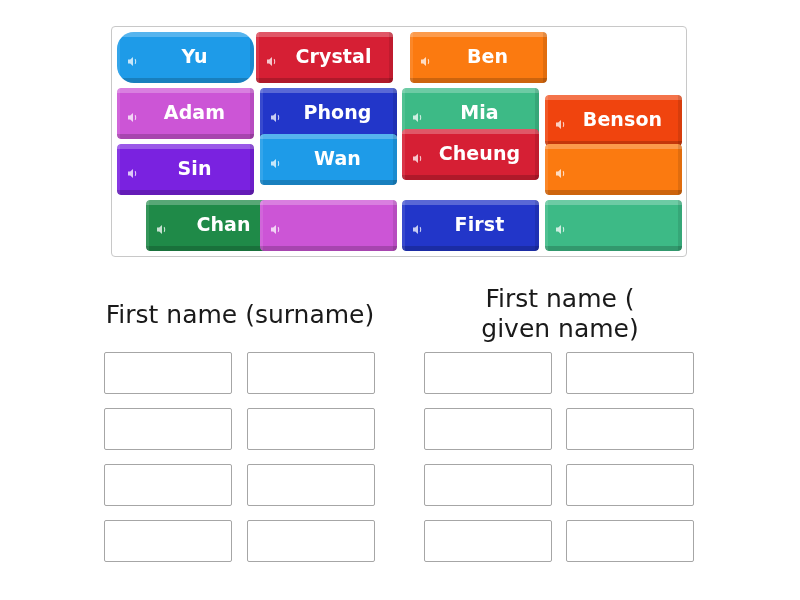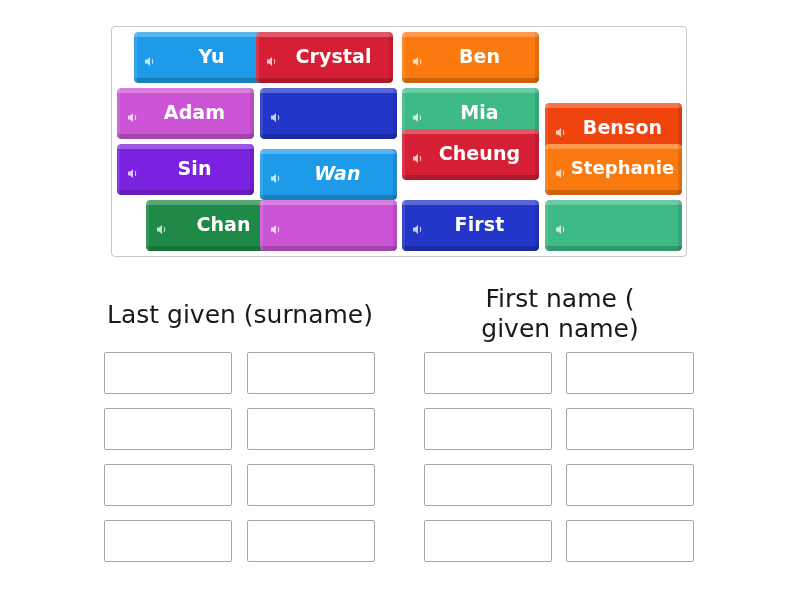--- a/index.html
+++ b/index.html
@@ -111,21 +111,21 @@
       background: #ffffff;
       box-sizing: border-box;
     }
   </style>
 </head>
 <body>
 
 <div class="stage">
 
   <div class="tile-tray" id="tray">
-      <div class="tile" style="left: 22px; top: 5px;">
+      <div class="tile" style="left: 5px; top: 5px; border-radius: 17px;">
         <div class="face" style="background: rgb(30, 155, 232);"></div>
         <div class="bevel-top"></div>
         <div class="bevel-bottom"></div>
         <div class="bevel-right"></div>
         <div class="bevel-left"></div>
         <span class="speaker"><svg width="12" height="11" viewBox="0 0 12 11">
             <path d="M1 3.5h2.2L6 1v9L3.2 7.5H1z" fill="rgba(255,255,255,0.75)"></path>
             <path d="M8 3.2c.9.7.9 3.9 0 4.6" stroke="rgba(255,255,255,0.75)" stroke-width="1.1" fill="none"></path>
           </svg></span>
         <span class="label">Yu</span>
@@ -135,21 +135,21 @@
         <div class="bevel-top"></div>
         <div class="bevel-bottom"></div>
         <div class="bevel-right"></div>
         <div class="bevel-left"></div>
         <span class="speaker"><svg width="12" height="11" viewBox="0 0 12 11">
             <path d="M1 3.5h2.2L6 1v9L3.2 7.5H1z" fill="rgba(255,255,255,0.75)"></path>
             <path d="M8 3.2c.9.7.9 3.9 0 4.6" stroke="rgba(255,255,255,0.75)" stroke-width="1.1" fill="none"></path>
           </svg></span>
         <span class="label">Crystal</span>
       </div>
-      <div class="tile" style="left: 290px; top: 5px;">
+      <div class="tile" style="left: 298px; top: 5px;">
         <div class="face" style="background: rgb(251, 122, 16);"></div>
         <div class="bevel-top"></div>
         <div class="bevel-bottom"></div>
         <div class="bevel-right"></div>
         <div class="bevel-left"></div>
         <span class="speaker"><svg width="12" height="11" viewBox="0 0 12 11">
             <path d="M1 3.5h2.2L6 1v9L3.2 7.5H1z" fill="rgba(255,255,255,0.75)"></path>
             <path d="M8 3.2c.9.7.9 3.9 0 4.6" stroke="rgba(255,255,255,0.75)" stroke-width="1.1" fill="none"></path>
           </svg></span>
         <span class="label">Ben</span>
@@ -169,34 +169,35 @@
       <div class="tile" style="left: 148px; top: 61px;">
         <div class="face" style="background: rgb(34, 54, 201);"></div>
         <div class="bevel-top"></div>
         <div class="bevel-bottom"></div>
         <div class="bevel-right"></div>
         <div class="bevel-left"></div>
         <span class="speaker"><svg width="12" height="11" viewBox="0 0 12 11">
             <path d="M1 3.5h2.2L6 1v9L3.2 7.5H1z" fill="rgba(255,255,255,0.75)"></path>
             <path d="M8 3.2c.9.7.9 3.9 0 4.6" stroke="rgba(255,255,255,0.75)" stroke-width="1.1" fill="none"></path>
           </svg></span>
+        <span class="label">Phong</span>
       </div>
       <div class="tile" style="left: 290px; top: 61px;">
         <div class="face" style="background: rgb(61, 186, 134);"></div>
         <div class="bevel-top"></div>
         <div class="bevel-bottom"></div>
         <div class="bevel-right"></div>
         <div class="bevel-left"></div>
         <span class="speaker"><svg width="12" height="11" viewBox="0 0 12 11">
             <path d="M1 3.5h2.2L6 1v9L3.2 7.5H1z" fill="rgba(255,255,255,0.75)"></path>
             <path d="M8 3.2c.9.7.9 3.9 0 4.6" stroke="rgba(255,255,255,0.75)" stroke-width="1.1" fill="none"></path>
           </svg></span>
         <span class="label">Mia</span>
       </div>
-      <div class="tile" style="left: 433px; top: 76px;">
+      <div class="tile" style="left: 433px; top: 68px;">
         <div class="face" style="background: rgb(240, 68, 14);"></div>
         <div class="bevel-top"></div>
         <div class="bevel-bottom"></div>
         <div class="bevel-right"></div>
         <div class="bevel-left"></div>
         <span class="speaker"><svg width="12" height="11" viewBox="0 0 12 11">
             <path d="M1 3.5h2.2L6 1v9L3.2 7.5H1z" fill="rgba(255,255,255,0.75)"></path>
             <path d="M8 3.2c.9.7.9 3.9 0 4.6" stroke="rgba(255,255,255,0.75)" stroke-width="1.1" fill="none"></path>
           </svg></span>
         <span class="label">Benson</span>
@@ -206,21 +207,21 @@
         <div class="bevel-top"></div>
         <div class="bevel-bottom"></div>
         <div class="bevel-right"></div>
         <div class="bevel-left"></div>
         <span class="speaker"><svg width="12" height="11" viewBox="0 0 12 11">
             <path d="M1 3.5h2.2L6 1v9L3.2 7.5H1z" fill="rgba(255,255,255,0.75)"></path>
             <path d="M8 3.2c.9.7.9 3.9 0 4.6" stroke="rgba(255,255,255,0.75)" stroke-width="1.1" fill="none"></path>
           </svg></span>
         <span class="label">Sin</span>
       </div>
-      <div class="tile" style="left: 148px; top: 122px; font-style: italic;">
+      <div class="tile" style="left: 148px; top: 107px;">
         <div class="face" style="background: rgb(30, 155, 232);"></div>
         <div class="bevel-top"></div>
         <div class="bevel-bottom"></div>
         <div class="bevel-right"></div>
         <div class="bevel-left"></div>
         <span class="speaker"><svg width="12" height="11" viewBox="0 0 12 11">
             <path d="M1 3.5h2.2L6 1v9L3.2 7.5H1z" fill="rgba(255,255,255,0.75)"></path>
             <path d="M8 3.2c.9.7.9 3.9 0 4.6" stroke="rgba(255,255,255,0.75)" stroke-width="1.1" fill="none"></path>
           </svg></span>
         <span class="label">Wan</span>
@@ -240,21 +241,20 @@
       <div class="tile" style="left: 433px; top: 117px;">
         <div class="face" style="background: rgb(251, 122, 16);"></div>
         <div class="bevel-top"></div>
         <div class="bevel-bottom"></div>
         <div class="bevel-right"></div>
         <div class="bevel-left"></div>
         <span class="speaker"><svg width="12" height="11" viewBox="0 0 12 11">
             <path d="M1 3.5h2.2L6 1v9L3.2 7.5H1z" fill="rgba(255,255,255,0.75)"></path>
             <path d="M8 3.2c.9.7.9 3.9 0 4.6" stroke="rgba(255,255,255,0.75)" stroke-width="1.1" fill="none"></path>
           </svg></span>
-        <span class="label tight">Stephanie</span>
       </div>
       <div class="tile" style="left: 5px; top: 173px; margin-left: 29px;">
         <div class="face" style="background: rgb(31, 138, 72);"></div>
         <div class="bevel-top"></div>
         <div class="bevel-bottom"></div>
         <div class="bevel-right"></div>
         <div class="bevel-left"></div>
         <span class="speaker"><svg width="12" height="11" viewBox="0 0 12 11">
             <path d="M1 3.5h2.2L6 1v9L3.2 7.5H1z" fill="rgba(255,255,255,0.75)"></path>
             <path d="M8 3.2c.9.7.9 3.9 0 4.6" stroke="rgba(255,255,255,0.75)" stroke-width="1.1" fill="none"></path>
@@ -290,21 +290,21 @@
         <div class="bevel-bottom"></div>
         <div class="bevel-right"></div>
         <div class="bevel-left"></div>
         <span class="speaker"><svg width="12" height="11" viewBox="0 0 12 11">
             <path d="M1 3.5h2.2L6 1v9L3.2 7.5H1z" fill="rgba(255,255,255,0.75)"></path>
             <path d="M8 3.2c.9.7.9 3.9 0 4.6" stroke="rgba(255,255,255,0.75)" stroke-width="1.1" fill="none"></path>
           </svg></span>
       </div>
     </div>
 
-  <div class="heading" style="left: 90px; top: 300px; width: 300px;">Last given (surname)</div>
+  <div class="heading" style="left: 90px; top: 300px; width: 300px;">First name (surname)</div>
 
   <div class="heading" style="left: 420px; top: 284px; width: 280px;">
     <div>First name (</div>
     <div>given name)</div>
   </div>
 
   <div id="slots-left">
       <div class="drop-slot" style="left: 104px; top: 352px;"></div>
       <div class="drop-slot" style="left: 247px; top: 352px;"></div>
       <div class="drop-slot" style="left: 104px; top: 408px;"></div>

